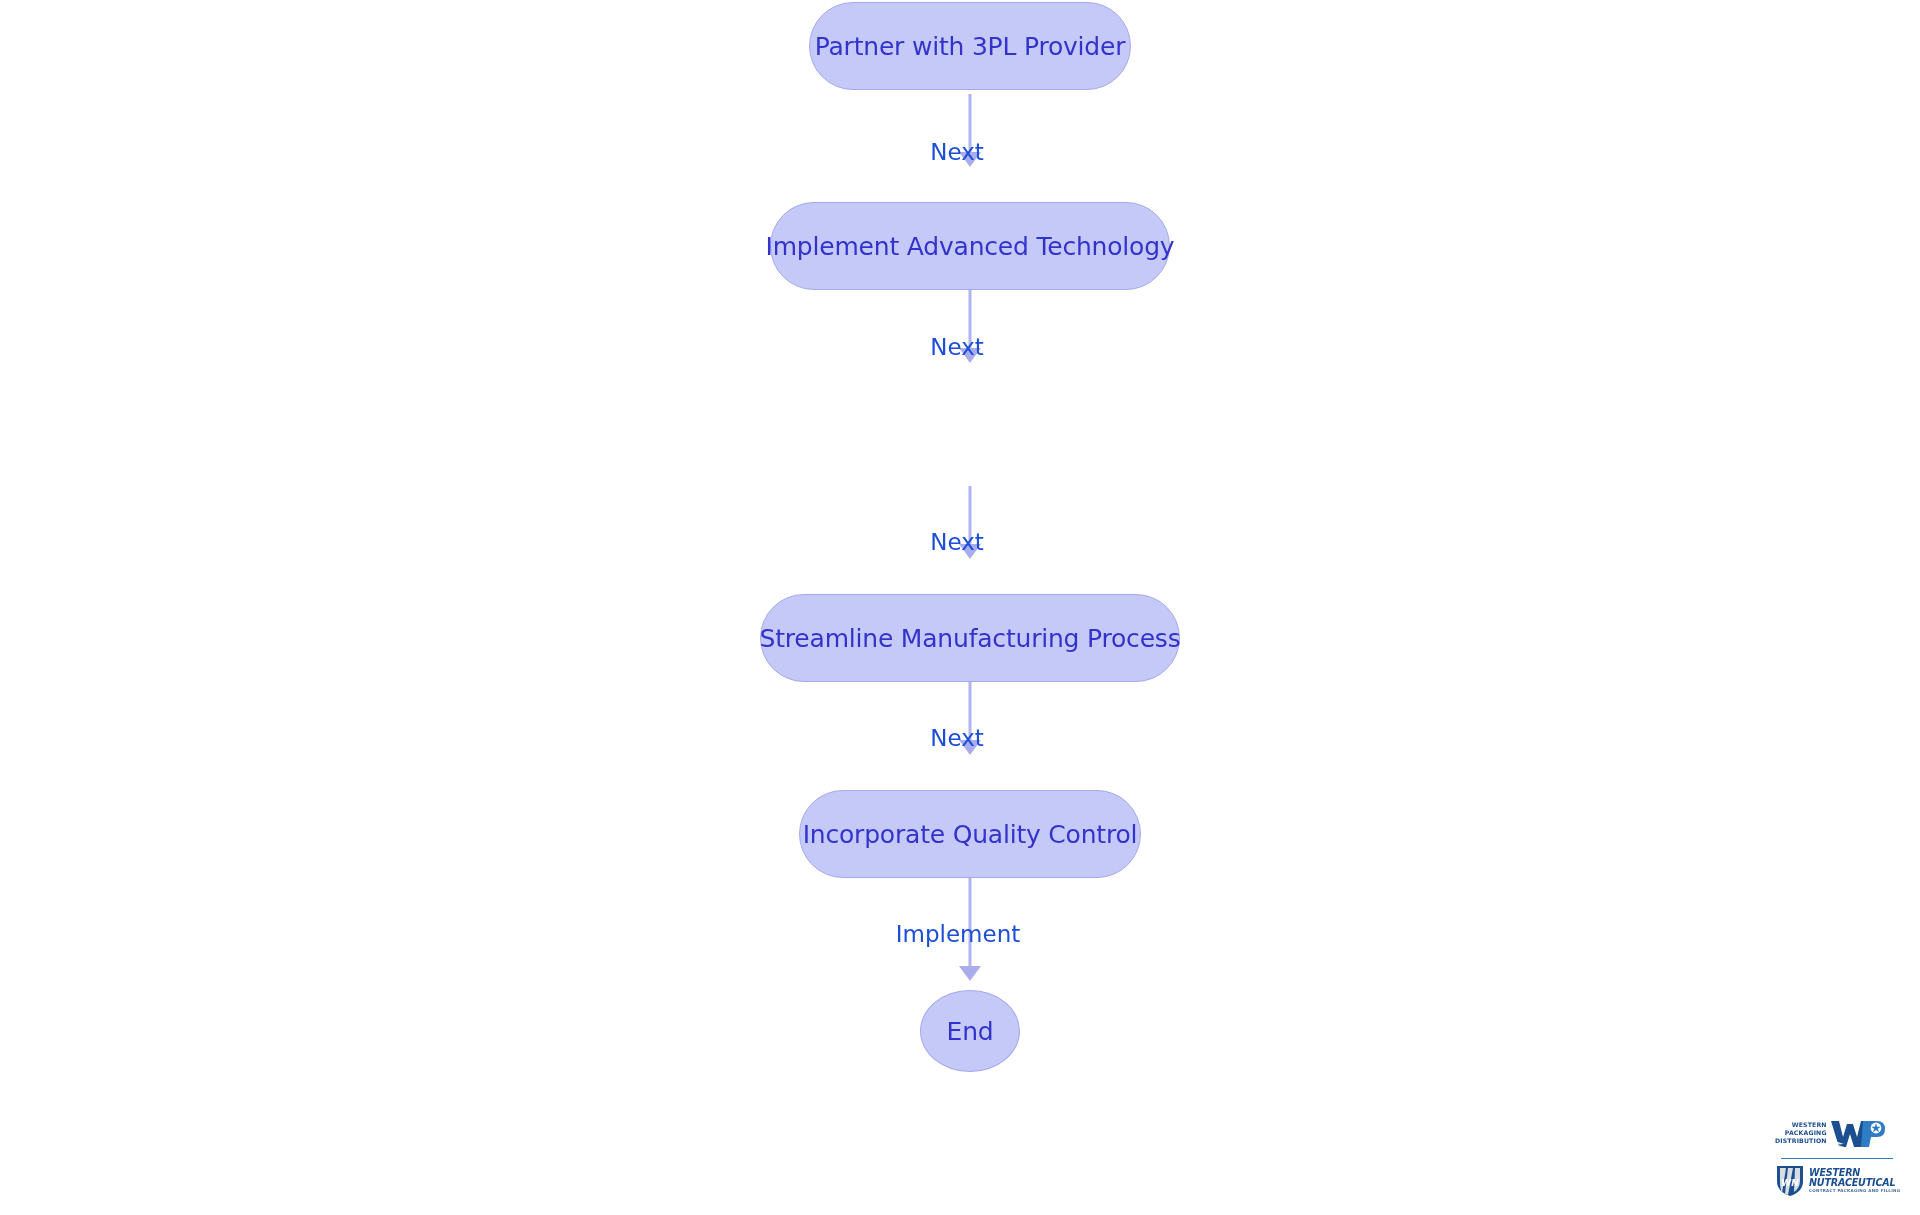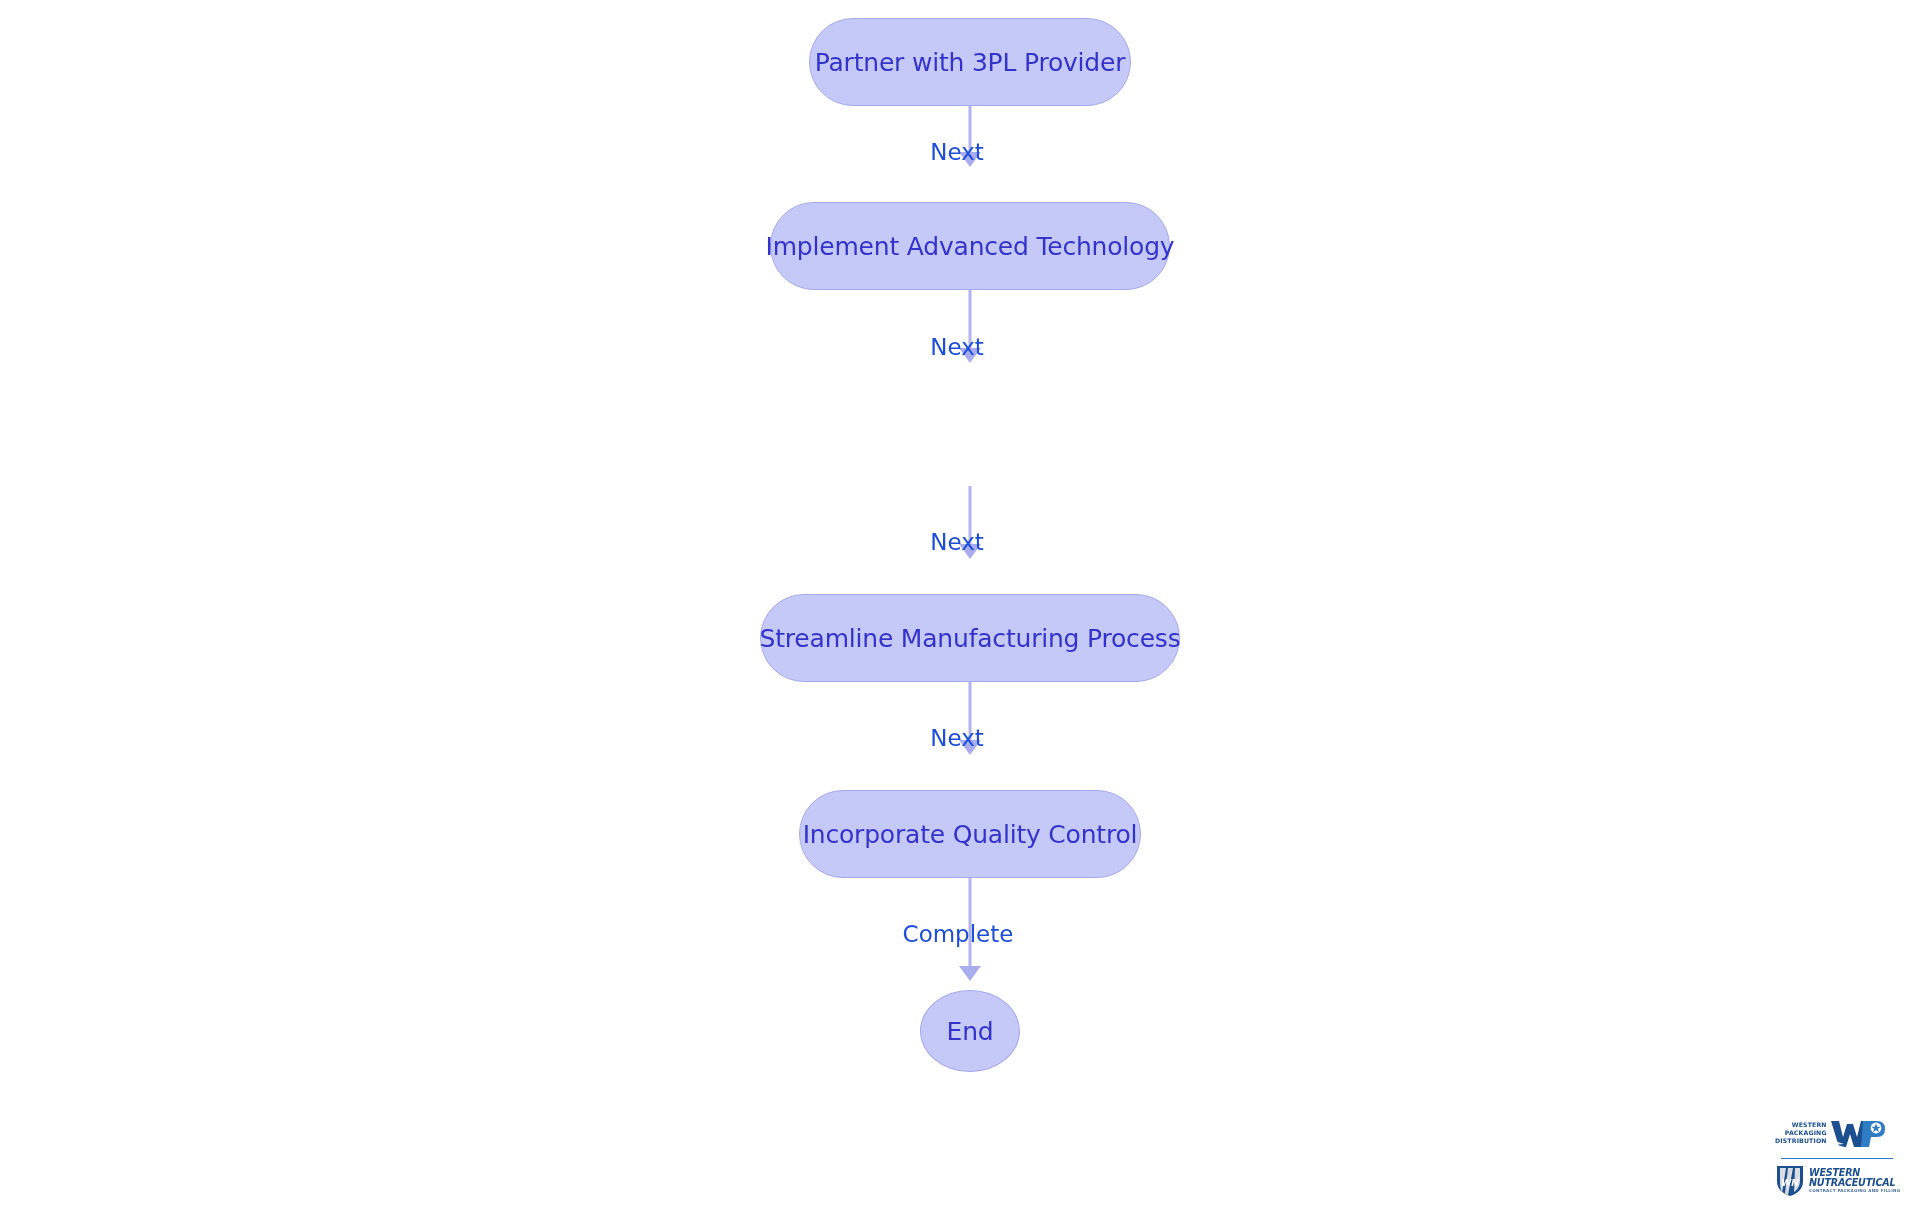--- a/index.html
+++ b/index.html
@@ -161,23 +161,23 @@
   <div class="edge" style="left:970px; top:682px; height:58px;"></div>
   <div class="arrowhead" style="left:970px; top:740px;"></div>
 
   <div class="edge" style="left:970px; top:878px; height:88px;"></div>
   <div class="arrowhead" style="left:970px; top:966px;"></div>
 
   <div class="edge-label" style="left:957px; top:152px;">Next</div>
   <div class="edge-label" style="left:957px; top:347px;">Next</div>
   <div class="edge-label" style="left:957px; top:542px;">Next</div>
   <div class="edge-label" style="left:957px; top:738px;">Next</div>
-  <div class="edge-label" style="left:958px; top:934px;">Complete</div>
-
-  <div class="node pill" style="left:970px; top:18px; width:322px;">
+  <div class="edge-label" style="left:958px; top:934px;">Implement</div>
+
+  <div class="node pill" style="left:970px; top:2px; width:322px;">
     <span class="node-label">Partner with 3PL Provider</span>
   </div>
 
   <div class="node pill" style="left:970px; top:202px; width:400px;">
     <span class="node-label">Implement Advanced Technology</span>
   </div>
 
 
   <div class="node pill" style="left:970px; top:790px; width:342px;">
     <span class="node-label">Incorporate Quality Control</span>

